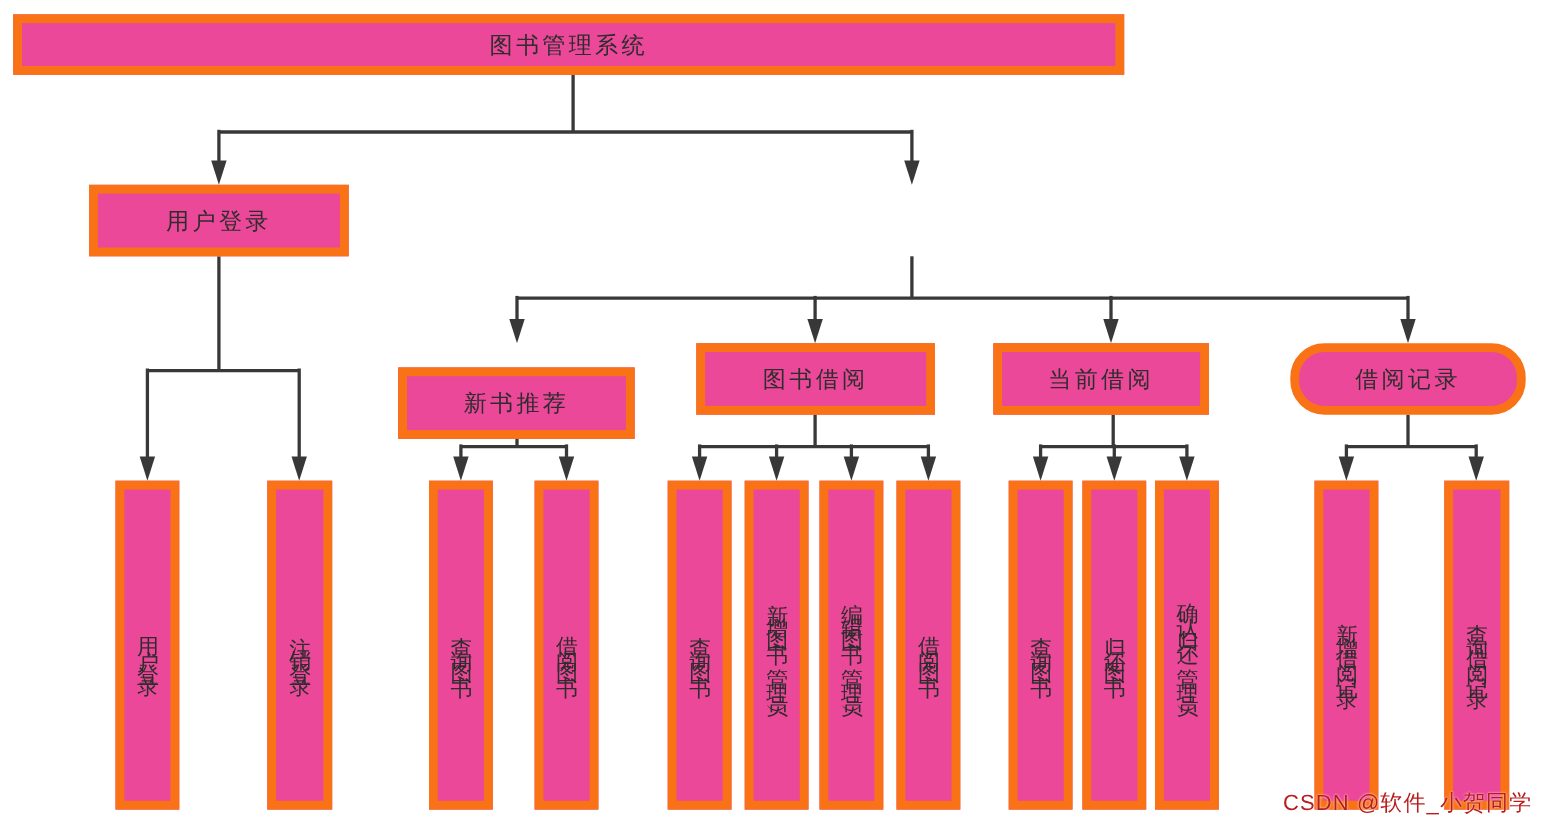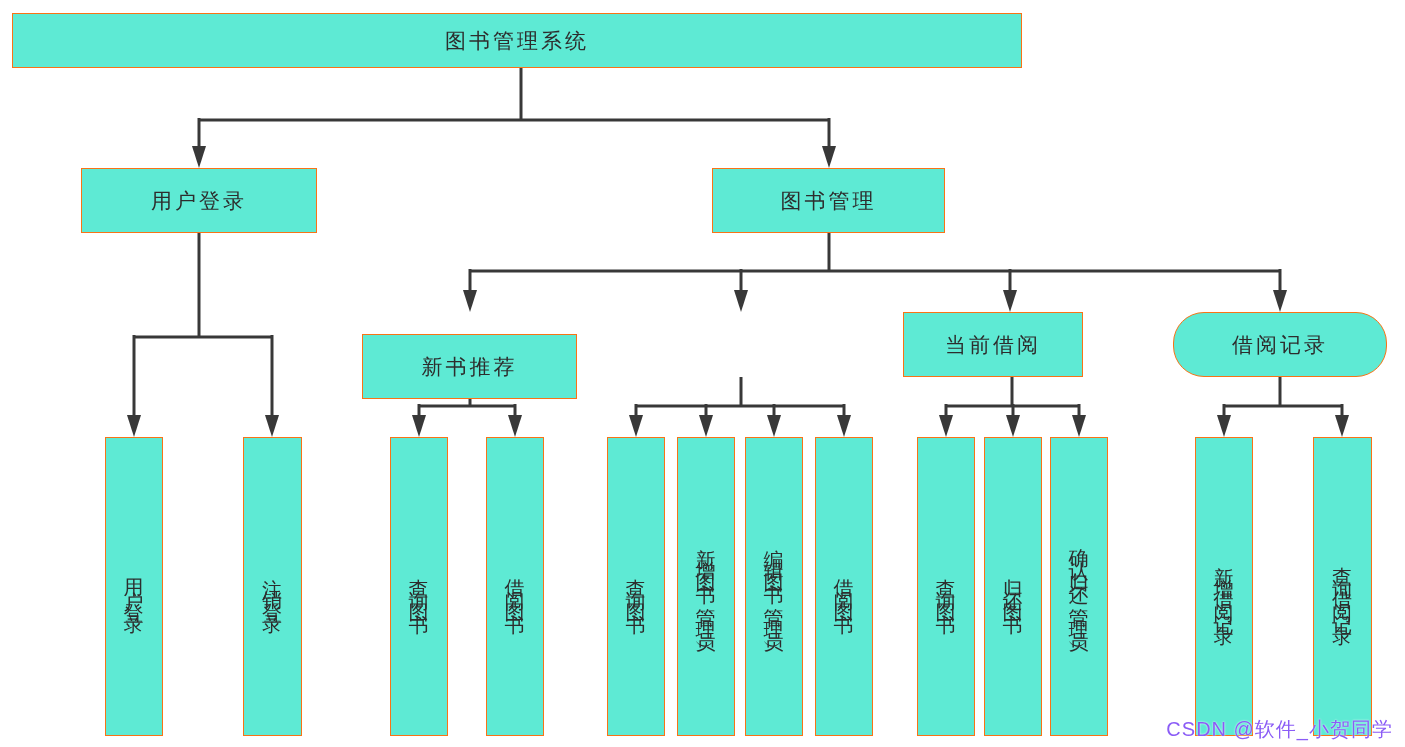--- a/index.html
+++ b/index.html
@@ -2,32 +2,32 @@
 <html><head>
 <meta charset="utf-8">
 <style>
   html,body { margin:0; padding:0; background:#ffffff; }
   .canvas {
     position:relative; width:1405px; height:747px; background:#ffffff;
     font-family:"Liberation Sans","DejaVu Sans",sans-serif; overflow:hidden;
   }
   svg.connectors { position:absolute; left:0; top:0; width:1405px; height:747px; }
   .node {
-    position:absolute; background:#5eead4; border:1px solid #f97316;
+    position:absolute; background:#ec4899; border:8px solid #f97316;
     box-sizing:border-box; display:flex; align-items:center; justify-content:center;
     color:#2d2d2d;
   }
   .h-node { font-size:21px; letter-spacing:3px; white-space:nowrap; }
   .v-node {
     writing-mode:vertical-rl; text-orientation:mixed;
     font-size:20px; letter-spacing:12px; line-height:1;
   }
   .watermark {
     position:absolute; right:12px; bottom:4px;
-    font-size:20px; color:#8b5cf6; letter-spacing:1px; white-space:nowrap;
+    font-size:20px; color:#b91c1c; letter-spacing:1px; white-space:nowrap;
     text-shadow:0 0 2px #ffffff;
     text-align:right;
   }
   line, polyline { stroke:#383838; stroke-width:3; }
   polygon { fill:#383838; stroke:none; }
 </style>
 </head>
 <body>
 
 <div class="canvas">
@@ -104,24 +104,24 @@
       <line x1="1224" y1="404" x2="1224" y2="417"></line>
       <polygon points="1217,415 1231,415 1224,437"></polygon>
       <line x1="1342" y1="404" x2="1342" y2="417"></line>
       <polygon points="1335,415 1349,415 1342,437"></polygon>
     </g>
   </svg>
 
   <div class="node h-node" style="left:12px; top:13px; width:1010px; height:55px;">图书管理系统</div>
 
   <div class="node h-node" style="left:81px; top:168px; width:236px; height:65px;">用户登录</div>
-  <div class="node h-node" style="left:712px; top:168px; width:233px; height:65px;">图书管理</div>
 
   <div class="node h-node" style="left:362px; top:312px; width:215px; height:65px;margin-top:22px;">新书推荐</div>
-  <div class="node h-node" style="left:903px; top:312px; width:180px; height:65px;">当前借阅</div>
+  <div class="node h-node" style="left:633px; top:312px; width:217px; height:65px;">图书借阅</div>
+  <div class="node h-node" style="left:903px; top:312px; width:196px; height:65px;">当前借阅</div>
   <div class="node h-node" style="left:1173px; top:312px; width:214px; height:65px;border-radius:31px;">借阅记录</div>
 
   <div class="node v-node" style="left:105px; top:437px; width:58px; height:299px;">用户登录</div>
   <div class="node v-node" style="left:243px; top:437px; width:59px; height:299px;">注销登录</div>
 
   <div class="node v-node" style="left:390px; top:437px; width:58px; height:299px;">查询图书</div>
   <div class="node v-node" style="left:486px; top:437px; width:58px; height:299px;">借阅图书</div>
 
   <div class="node v-node" style="left:607px; top:437px; width:58px; height:299px;">查询图书</div>
   <div class="node v-node" style="left:677px; top:437px; width:58px; height:299px;">新增图书（管理员）</div>

